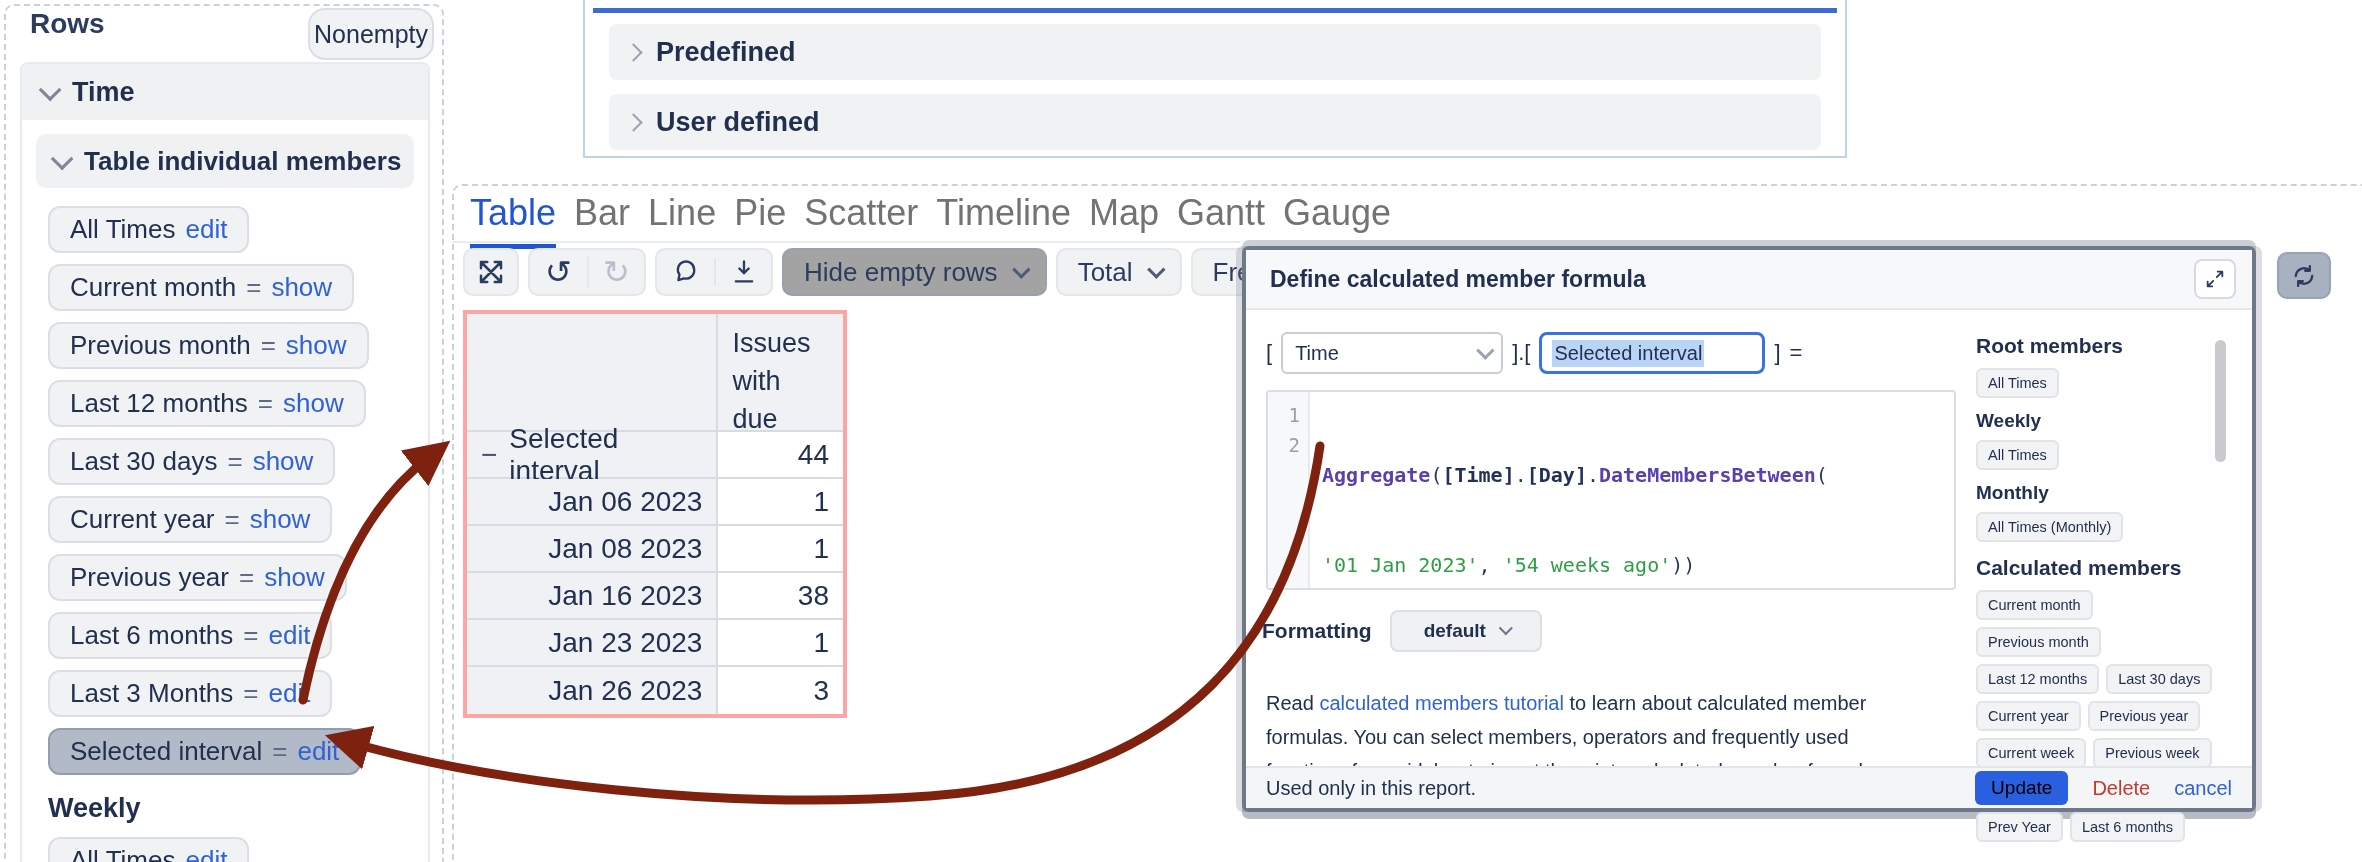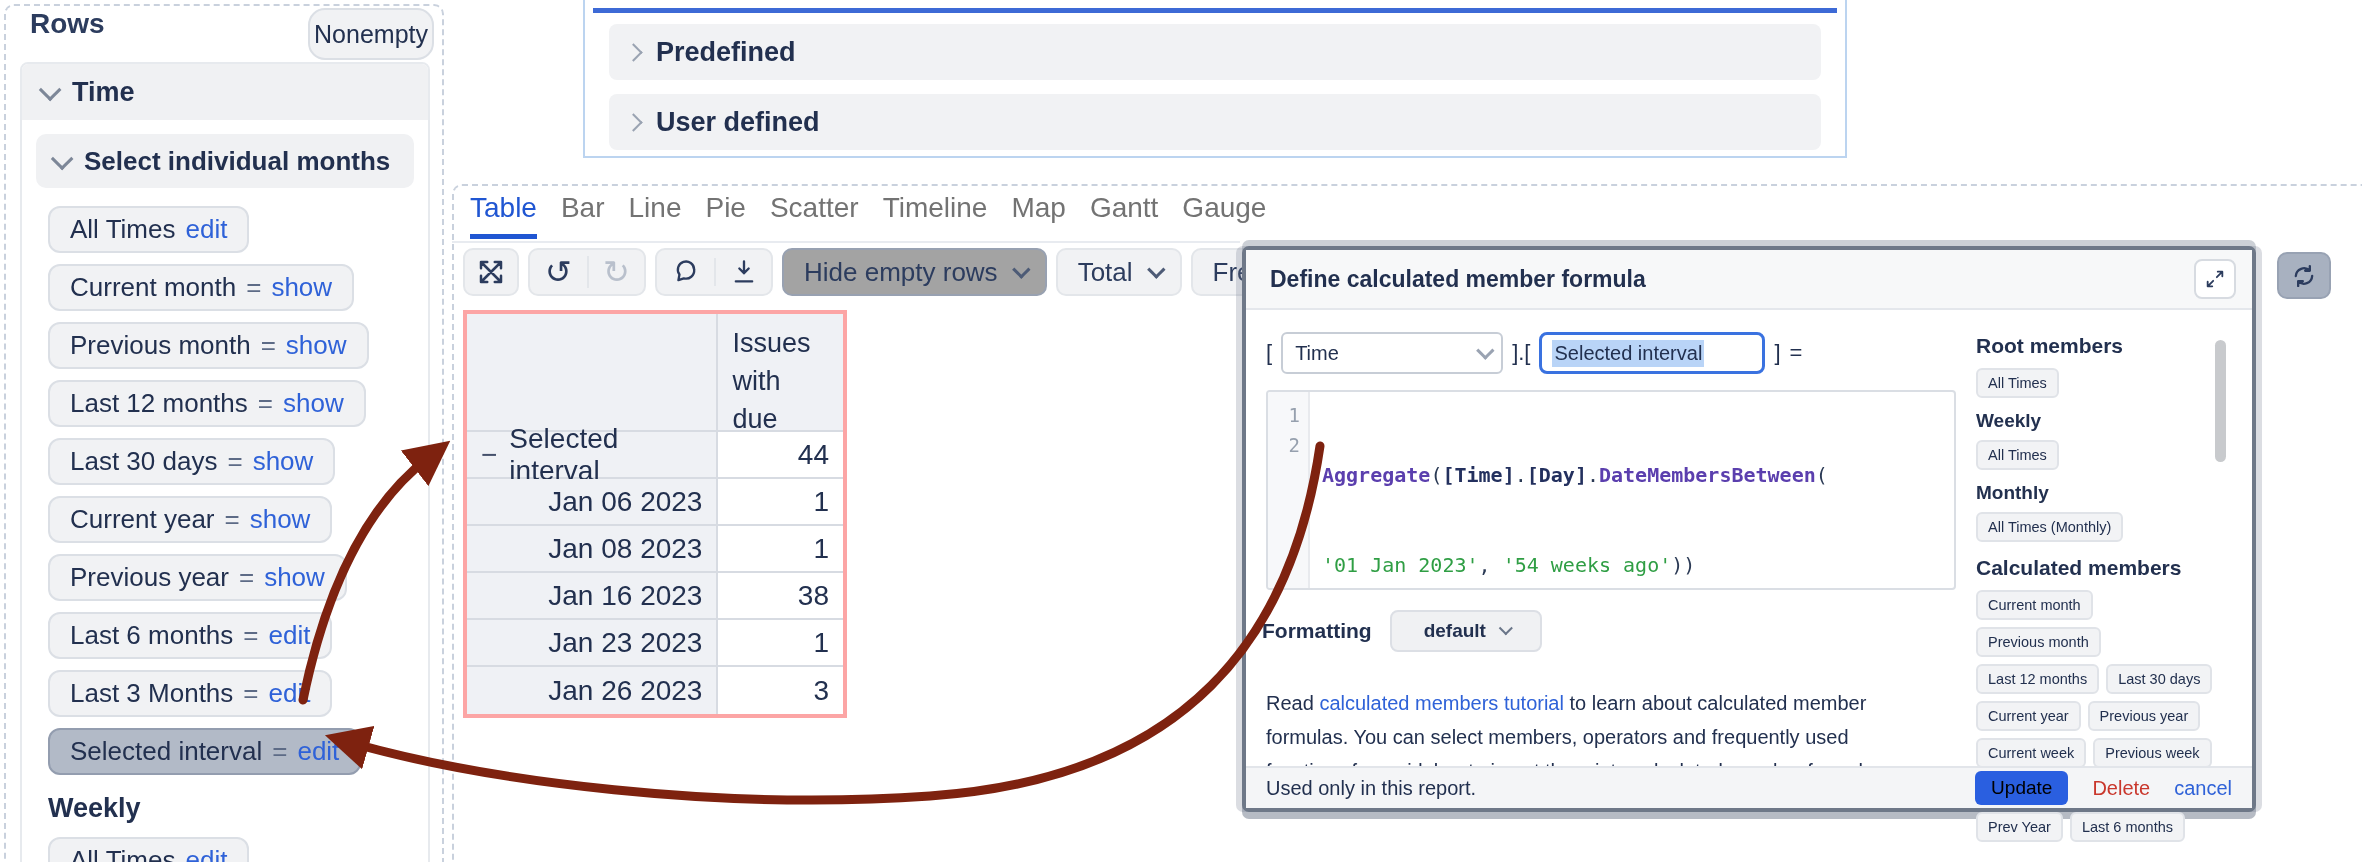--- a/index.html
+++ b/index.html
@@ -34,21 +34,21 @@
   .caret { width:13px; height:13px; display:inline-block; border-right:3px solid #4d5b76; border-bottom:3px solid #4d5b76; transform:rotate(45deg) translateY(-4px); margin-left:14px; }
 
   
   .popup { position:absolute; left:583px; top:0; width:1264px; height:158px; background:#fff; border:2px solid #bcd4f0; border-top:none; }
   .popup-blueline { position:absolute; left:8px; top:8px; right:8px; height:5px; background:#3d6ad6; }
   .popup-row { position:absolute; left:24px; right:24px; height:56px; background:#f1f2f4; border-radius:8px; display:flex; align-items:center; gap:16px; padding-left:18px; font-size:27px; font-weight:600; color:#22304f; cursor:pointer; }
   .popup-row .chev-right { width:13px; height:13px; border-color:#9aa3b2; border-width:2.5px; }
   #popup-row-0 { top:24px; } #popup-row-1 { top:94px; }
 
   
-  .tabs { position:absolute; left:470px; top:192px; display:flex; gap:24px; font-size:28px; }
+  .tabs { position:absolute; left:470px; top:192px; display:flex; gap:18px; font-size:36px; }
   .tab { padding-bottom:10px; cursor:pointer; color:#737373; }
   .tab.active { color:#2056d2; border-bottom:5px solid #2056d2; }
   .tabs-hairline { position:absolute; left:452px; top:241px; width:788px; height:2px; background:#e8ebf0; }
 
   
   .toolbar { position:absolute; left:463px; top:248px; display:flex; gap:9px; align-items:stretch; height:48px; }
   .tb { background:#f1f2f4; border:2px solid #e3e6ea; border-radius:10px; display:flex; align-items:center; justify-content:center; color:#2c3c5e; cursor:pointer; }
   .tb-icon { width:56px; }
   .tb-group { display:flex; padding:0; }
   .tb-cell { width:57px; display:flex; align-items:center; justify-content:center; cursor:pointer; }
@@ -124,21 +124,21 @@
     <button class="btn-plain">Nonempty</button>
   </div>
 
   <div class="time-container">
     <div class="time-header">
       <span class="chev-down"></span>
       <span>Time</span>
     </div>
     <div class="sim-bar">
       <span class="chev-down"></span>
-      <span>Select individual months</span>
+      <span>Table individual members</span>
     </div>
     <div class="chips">
       <div class="chip-line"><span class="chip">
             <span>All Times</span>
             <span class="act">edit</span>
           </span></div>
       <div class="chip-line"><span class="chip">
             <span>Current month</span>
             <span class="eq">=</span>
             <span class="act">show</span>

